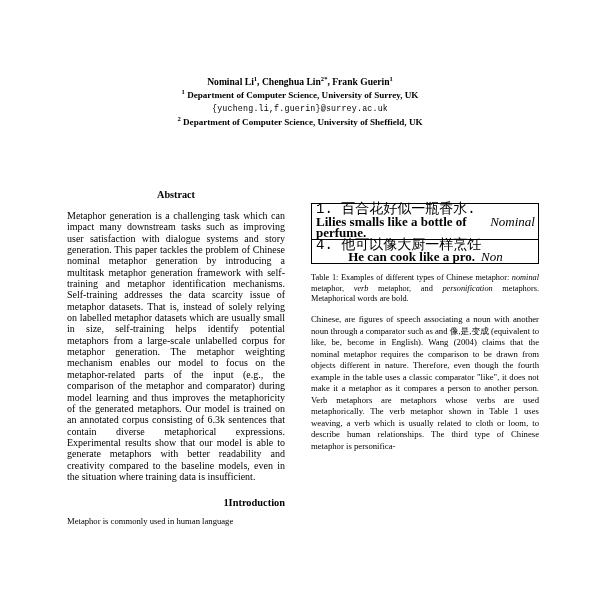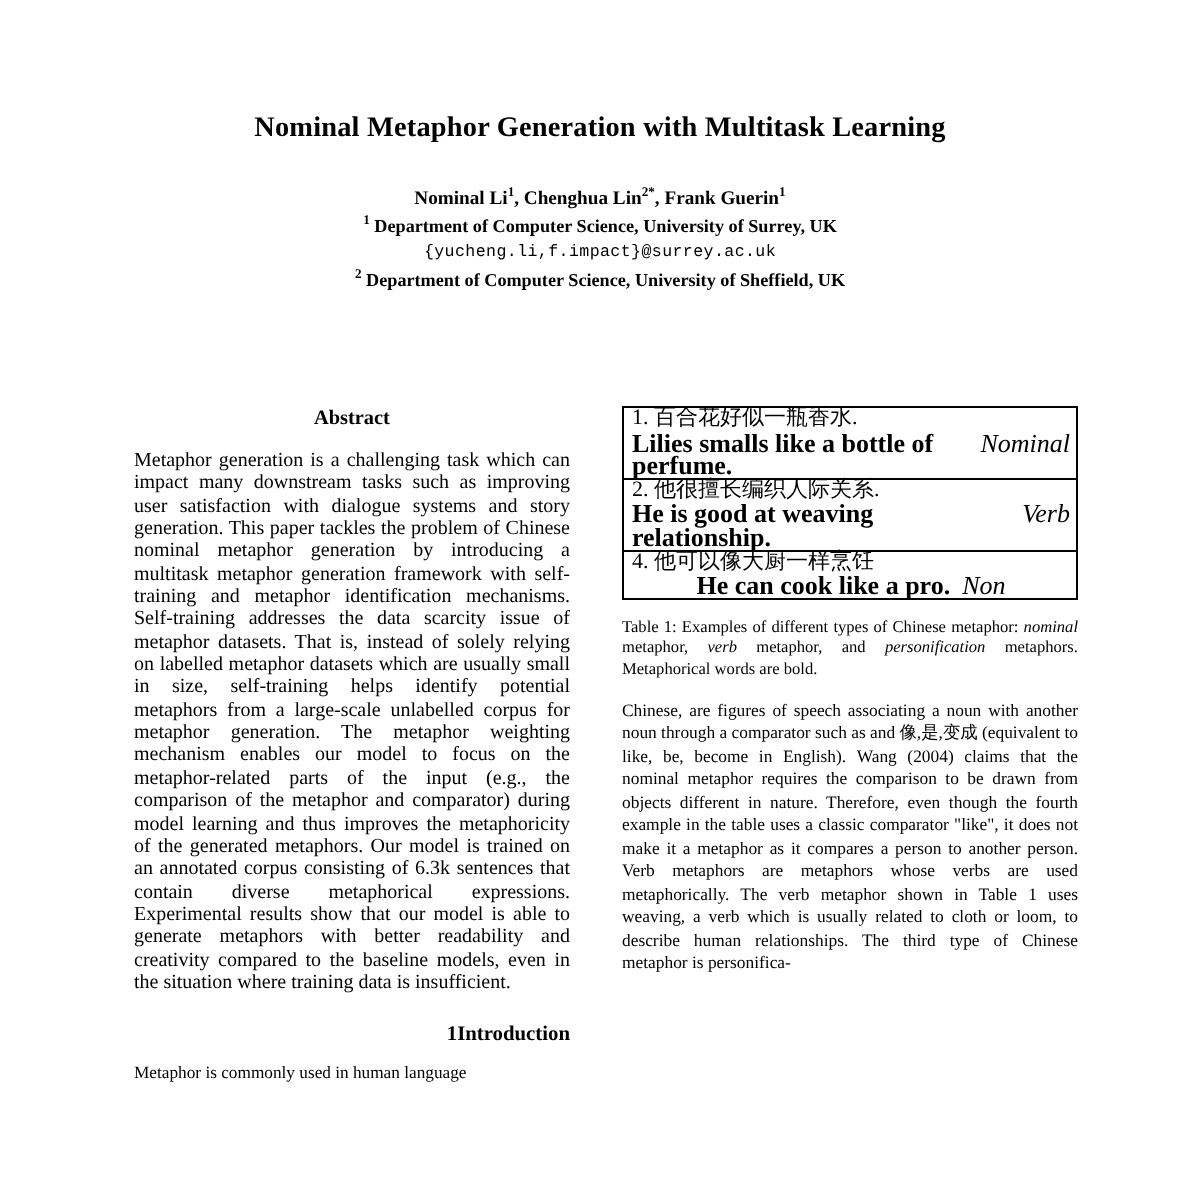--- a/index.html
+++ b/index.html
@@ -61,21 +61,21 @@
   sup {
     font-size: 6.6px;
     vertical-align: super;
     line-height: 0;
   }
 
   
   .col-left {
     position: absolute;
     left: 67px;
-    top: 203px;
+    top: 188px;
     width: 218px;
   }
   .col-right {
     position: absolute;
     left: 311px;
     top: 203px;
     width: 228px;
   }
 
   .section-center-head {
@@ -131,23 +131,23 @@
     table-layout: fixed;
   }
   .tbl tr.rowsep > td {
     border-top: 0.9px solid #000;
   }
   .tbl td {
     padding: 0px 3px 0px 4px;
     vertical-align: top;
   }
   .cn-line {
-    font-size: 11px;
+    font-size: 14px;
     line-height: 11.6px;
-    font-family: Liberation Serif, serif;
+    font-family: Liberation Mono, monospace;
     white-space: nowrap;
   }
   .en-line {
     font-size: 13px;
     line-height: 11.6px;
     font-weight: bold;
     display: flex;
     justify-content: center;
     align-items: baseline;
     gap: 6px;
@@ -176,31 +176,30 @@
     overflow: hidden;
   }
 </style>
 </head>
 <body>
 
 <div class="clip-host">
 <div class="page">
 
   <div class="title-block">
-    <div class="paper-title">Nominal Metaphor Generation with Multitask Learning</div>
 
     <div class="authors">
       <span>Nominal Li</span><sup>1</sup><span>, Chenghua Lin</span><sup>2*</sup><span>, Frank Guerin</span><sup>1</sup>
     </div>
 
     <div class="affil">
       <sup>1</sup>
       <span>Department of Computer Science, University of Surrey, UK</span>
     </div>
-    <div class="email">{yucheng.li,f.impact}@surrey.ac.uk</div>
+    <div class="email">{yucheng.li,f.guerin}@surrey.ac.uk</div>
 
     <div class="affil">
       <sup>2</sup>
       <span>Department of Computer Science, University of Sheffield, UK</span>
     </div>
   </div>
 
   <div class="col-left">
     <div class="section-center-head">Abstract</div>
     <div class="abstract-body">
@@ -225,32 +224,20 @@
             </div>
             <div class="en-line">
               <span class="en-text"><span>Lilies smalls </span><span class="meta">like</span><span> a bottle of perfume.</span></span>
               <span class="type-label">Nominal</span>
             </div>
           </td>
         </tr>
         <tr class="rowsep">
           <td>
             <div class="cn-line">
-              <span>2.</span>
-              <span>他很擅长编织人际关系.</span>
-            </div>
-            <div class="en-line">
-              <span class="en-text"><span>He is good at </span><span class="meta">weaving</span><span> relationship.</span></span>
-              <span class="type-label">Verb</span>
-            </div>
-          </td>
-        </tr>
-        <tr class="rowsep">
-          <td>
-            <div class="cn-line">
               <span>4.</span>
               <span>他可以像大厨一样烹饪</span>
             </div>
             <div class="en-line">
               <span class="en-text"><span>He can cook like a pro.</span><span class="meta"></span><span></span></span>
               <span class="type-label">Non</span>
             </div>
           </td>
         </tr>
       </tbody>

